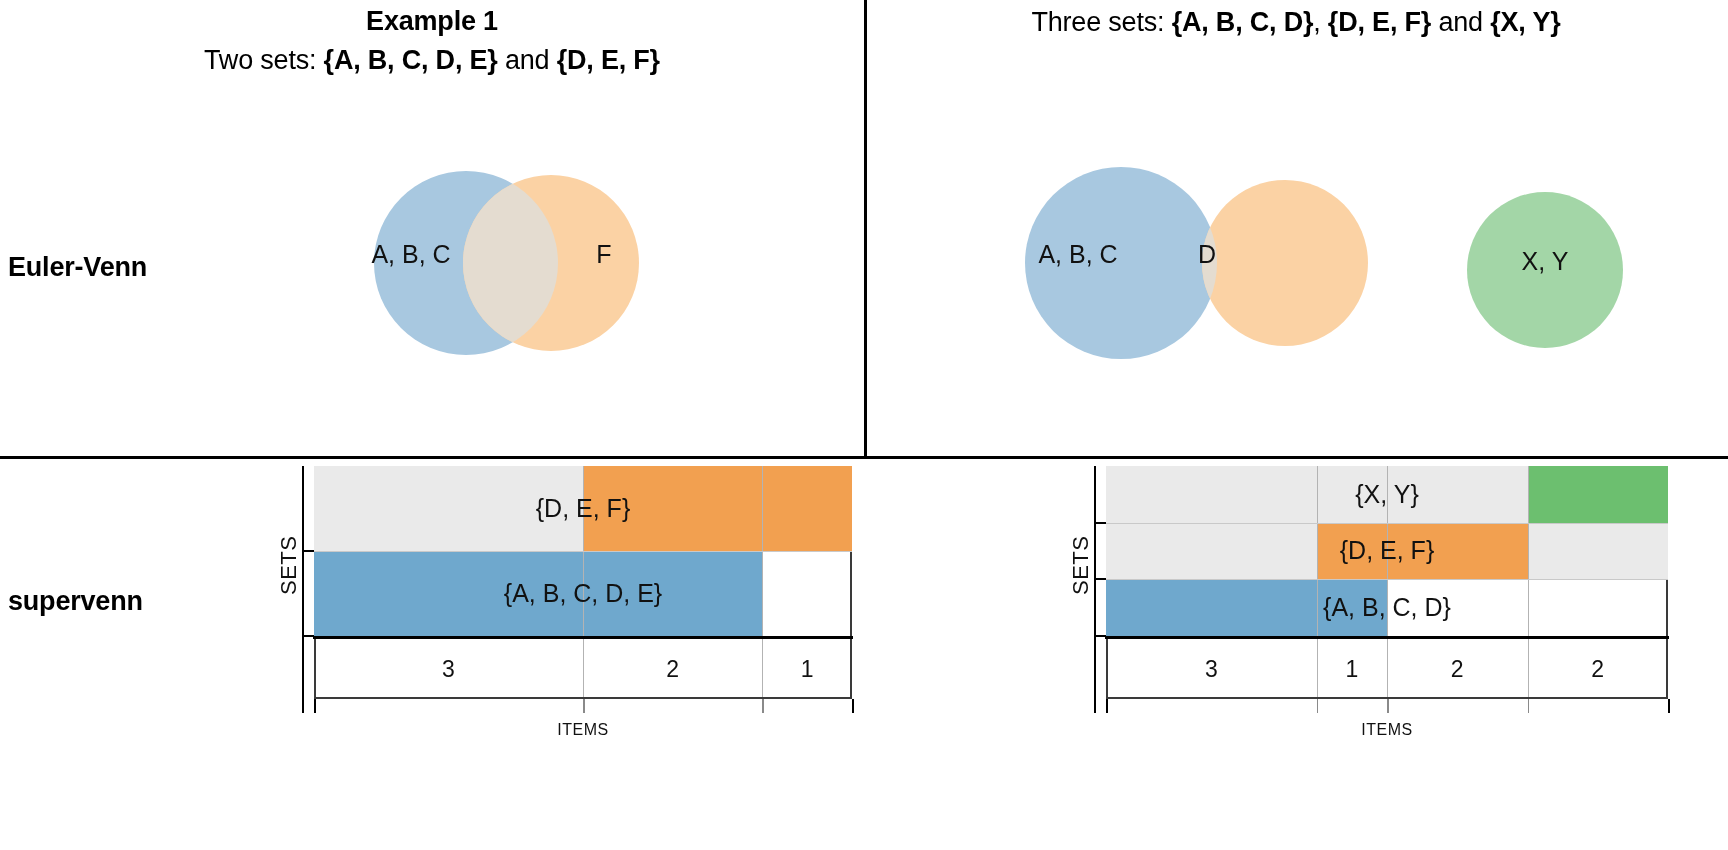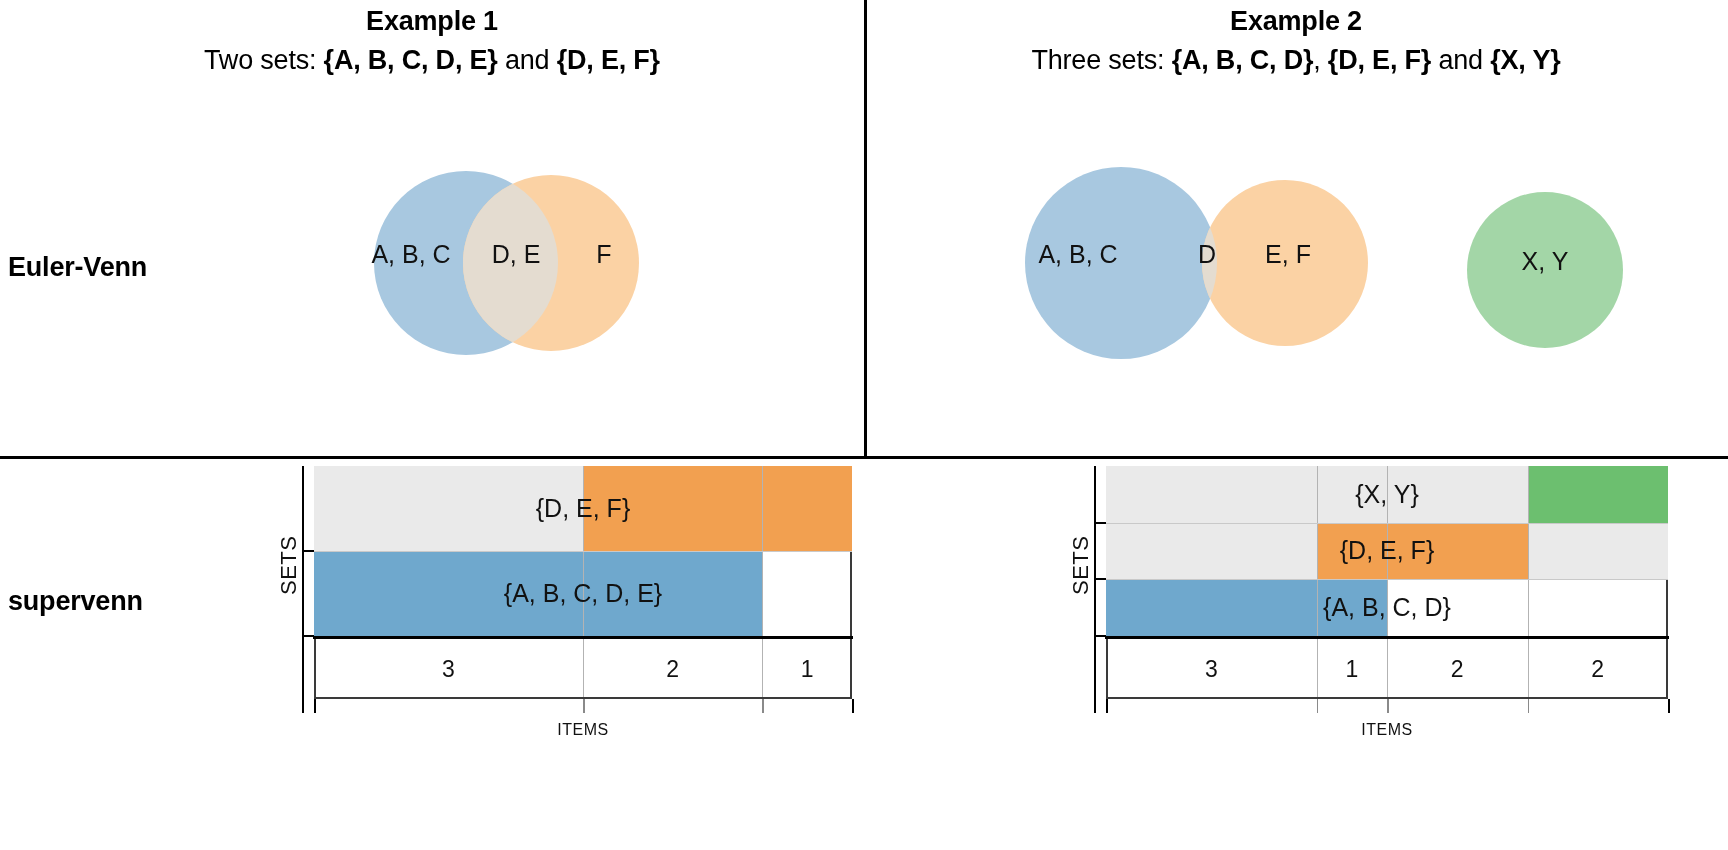--- a/index.html
+++ b/index.html
@@ -44,21 +44,20 @@
 
   <div class="divider-h"></div>
   <div class="divider-v"></div>
 
   <div class="col-title" id="title-left">
     <div class="t1">Example 1</div>
     <div class="t2"><span>Two sets: </span><b>{A, B, C, D, E}</b><span> and </span><b>{D, E, F}</b></div>
   </div>
 
   <div class="col-title" id="title-right">
-    <div class="t1">Example 2</div>
     <div class="t2"><span>Three sets: </span><b>{A, B, C, D}</b><span>, </span><b>{D, E, F}</b><span> and </span><b>{X, Y}</b></div>
   </div>
 
   <div class="row-label" id="label-euler">Euler-Venn</div>
   <div class="row-label" id="label-supervenn">supervenn</div>
 
   <div class="venn" id="venn-left" style="left: 0px; top: 0px; width: 864px; height: 456px;"><svg width="864" height="456">
         <defs>
           <clipPath id="venn-left-clip-0">
             <circle cx="466" cy="263" r="92"></circle>
@@ -67,21 +66,21 @@
             <circle cx="551" cy="263" r="88"></circle>
           </clipPath>
         </defs>
         <circle cx="466" cy="263" r="92" fill="#a8c8e0"></circle>
         <circle cx="551" cy="263" r="88" fill="#fbd2a4"></circle>
         <g clip-path="url(#venn-left-clip-0)">
           <g clip-path="url(#venn-left-clip-1)">
             <rect x="0" y="0" width="864" height="456" fill="#e4dcd0"></rect>
           </g>
         </g>
-      </svg><div class="vlabel" style="left: 291px; top: 240px; width: 240px;">A, B, C</div><div class="vlabel" style="left: 396px; top: 240px; width: 240px;">D, E</div><div class="vlabel" style="left: 484px; top: 240px; width: 240px;">F</div></div>
+      </svg><div class="vlabel" style="left: 291px; top: 240px; width: 240px;">A, B, C</div><div class="vlabel" style="left: 484px; top: 240px; width: 240px;">F</div></div>
 
   <div class="venn" id="venn-right" style="left: 864px; top: 0px; width: 864px; height: 456px;"><svg width="864" height="456">
         <defs>
           <clipPath id="venn-right-clip-0">
             <circle cx="257" cy="263" r="96"></circle>
           </clipPath>
           <clipPath id="venn-right-clip-1">
             <circle cx="421" cy="263" r="83"></circle>
           </clipPath>
           <clipPath id="venn-right-clip-2">
@@ -89,21 +88,21 @@
           </clipPath>
         </defs>
         <circle cx="257" cy="263" r="96" fill="#a8c8e0"></circle>
         <circle cx="421" cy="263" r="83" fill="#fbd2a4"></circle>
         <circle cx="681" cy="270" r="78" fill="#a3d6a7"></circle>
         <g clip-path="url(#venn-right-clip-0)">
           <g clip-path="url(#venn-right-clip-1)">
             <rect x="0" y="0" width="864" height="456" fill="#e4dcd0"></rect>
           </g>
         </g>
-      </svg><div class="vlabel" style="left: 94px; top: 240px; width: 240px;">A, B, C</div><div class="vlabel" style="left: 223px; top: 240px; width: 240px;">D</div><div class="vlabel" style="left: 304px; top: 240px; width: 240px;">E, F</div><div class="vlabel" style="left: 561px; top: 247px; width: 240px; text-align: center;">X, Y</div></div>
+      </svg><div class="vlabel" style="left: 94px; top: 240px; width: 240px;">A, B, C</div><div class="vlabel" style="left: 223px; top: 240px; width: 240px;">D</div><div class="vlabel" style="left: 561px; top: 247px; width: 240px; text-align: center;">X, Y</div></div>
 
   <div class="sv" id="sv-left" style="left: 260px; top: 440px; width: 620px; height: 410px;">
       <div class="plot" style="left: 54px; top: 26px; width: 538px; height: 170px;"></div>
       <div class="cell" style="left: 54px; top: 26px; width: 269px; height: 85px; background: rgb(234, 234, 234);"></div>
       <div class="cell" style="left: 323px; top: 26px; width: 179.333px; height: 85px; background: rgb(242, 160, 80);"></div>
       <div class="cell" style="left: 502.333px; top: 26px; width: 89.6667px; height: 85px; background: rgb(242, 160, 80);"></div>
       <div class="cell" style="left: 54px; top: 111px; width: 269px; height: 85px; background: rgb(111, 168, 205);"></div>
       <div class="cell" style="left: 323px; top: 111px; width: 179.333px; height: 85px; background: rgb(111, 168, 205);"></div>
       <div class="cell" style="left: 502.333px; top: 111px; width: 89.6667px; height: 85px; background: transparent;"></div>
       <div class="gridv" style="left: 323px; top: 26px; height: 232px;"></div>

